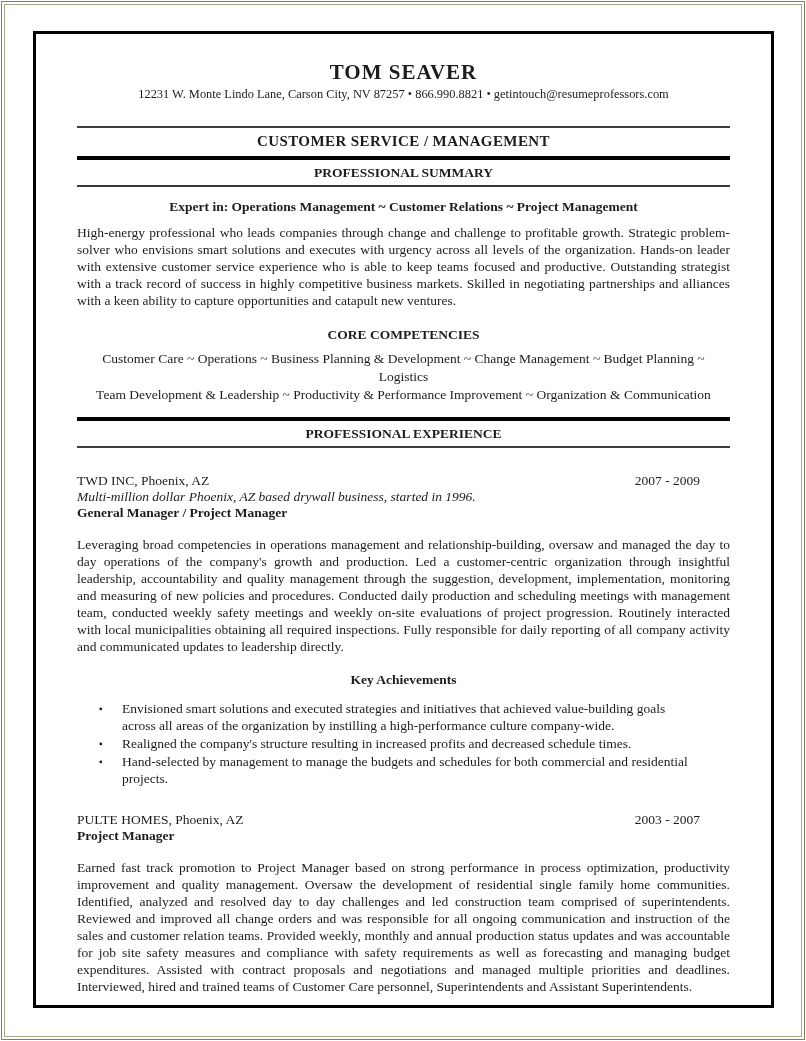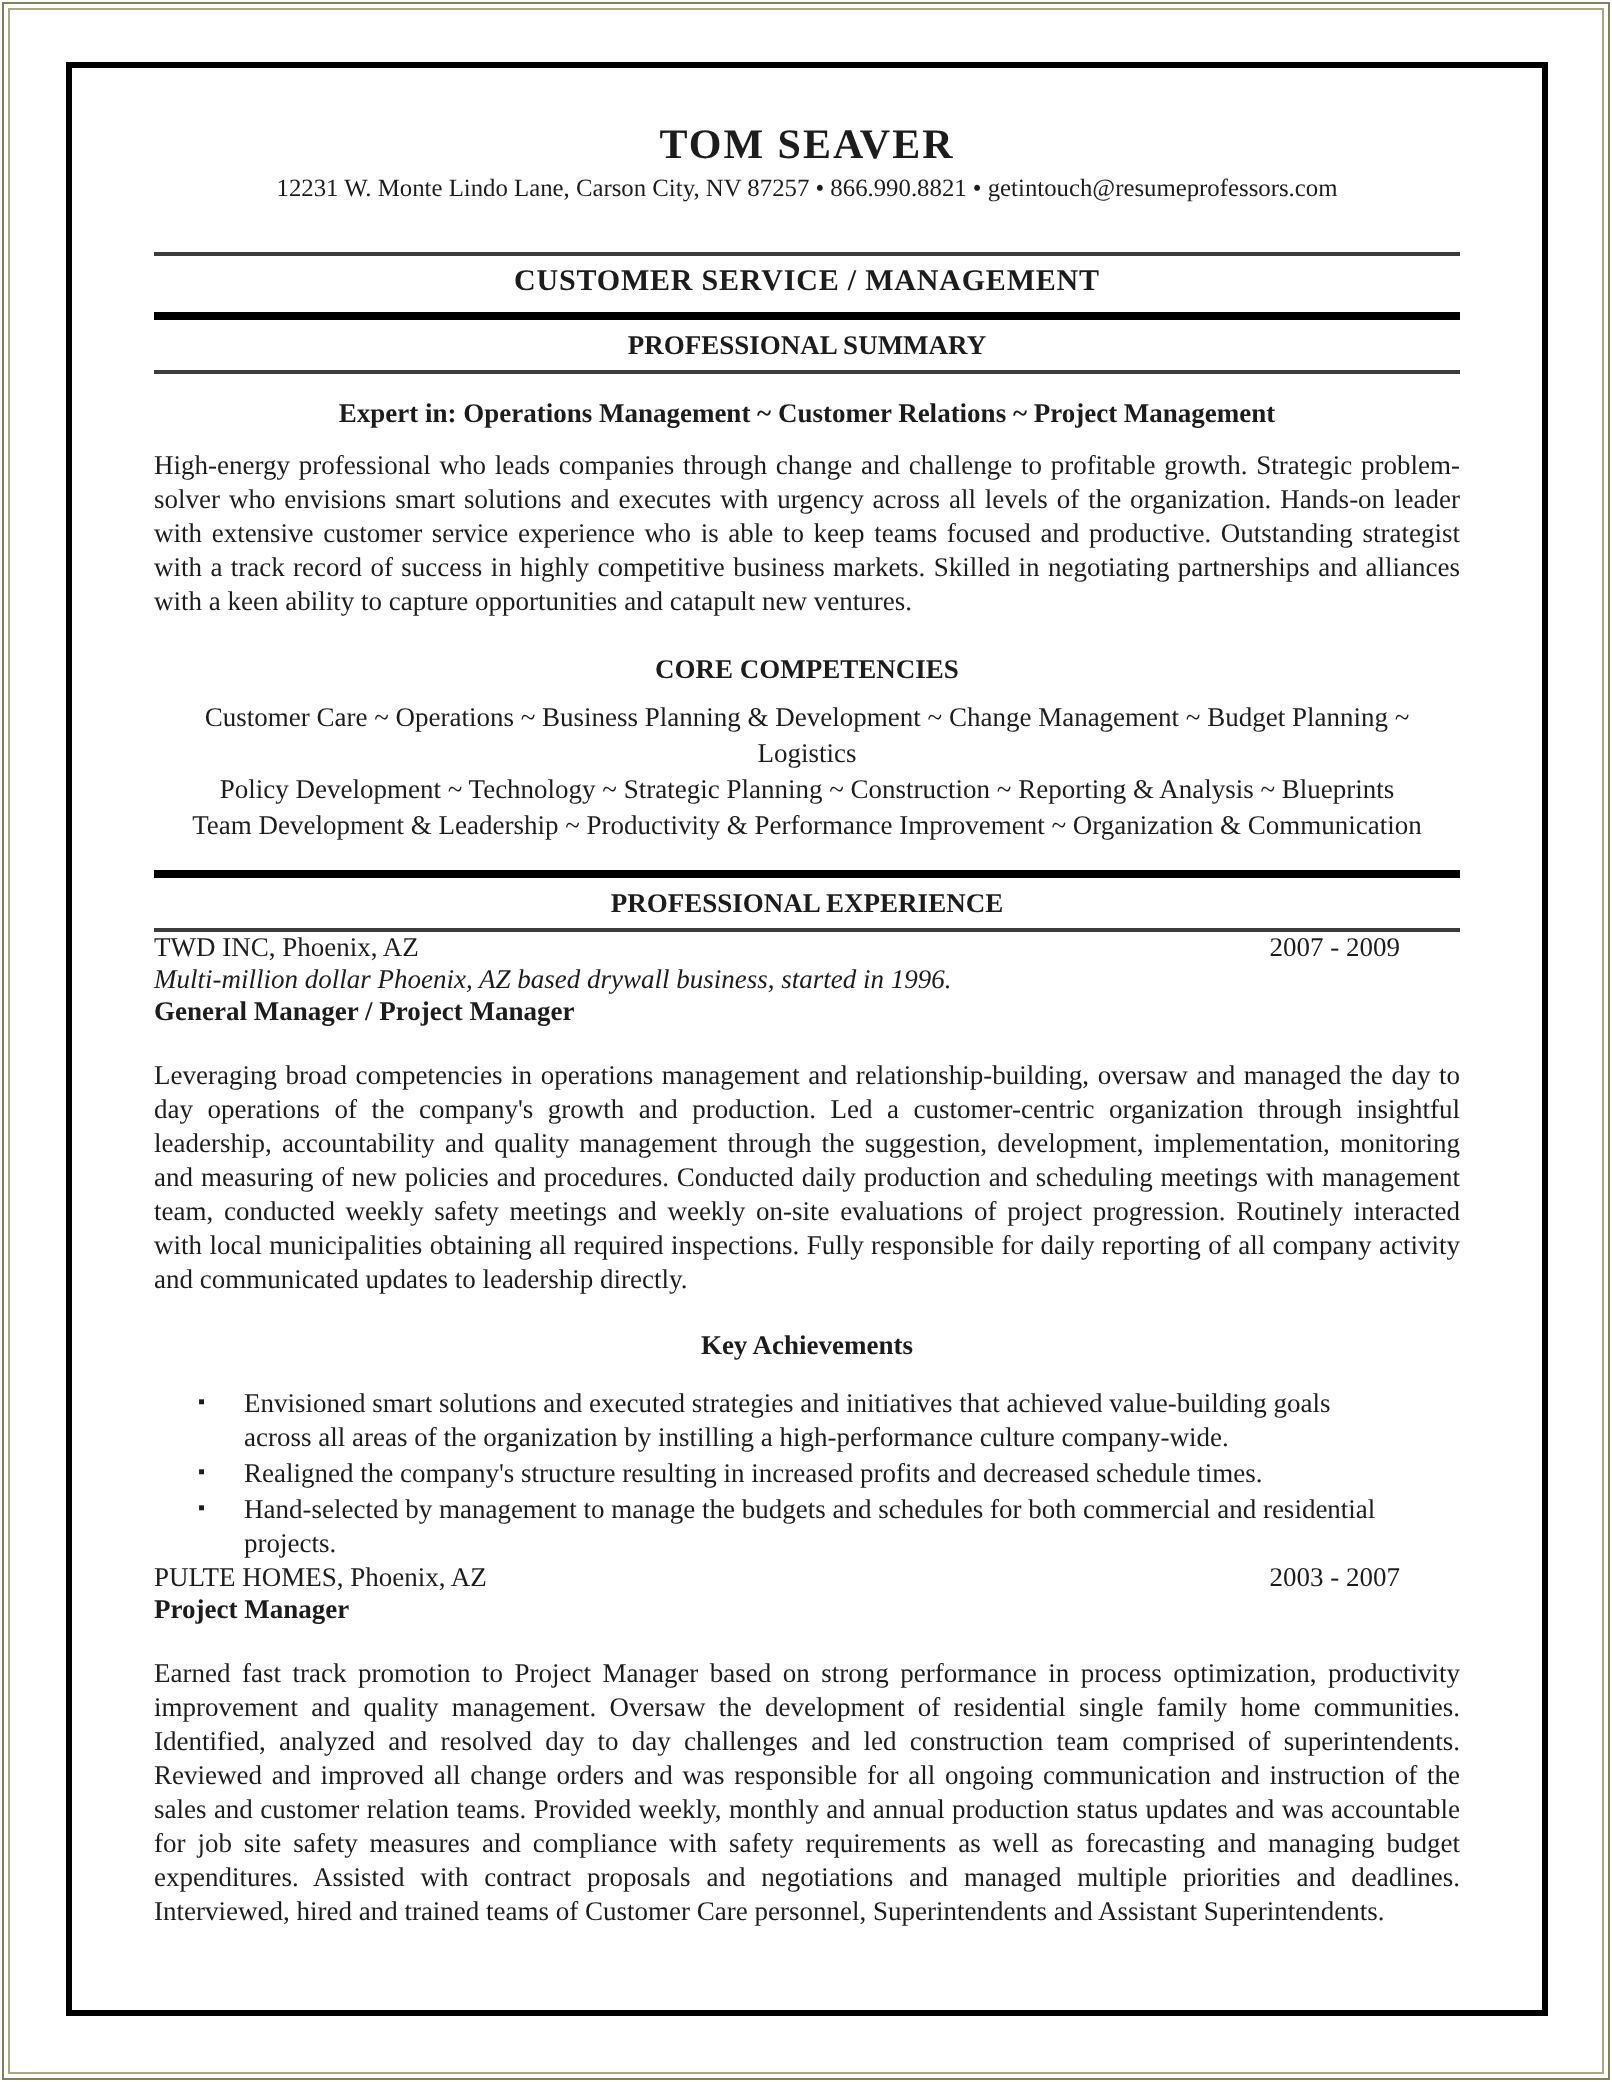--- a/index.html
+++ b/index.html
@@ -46,21 +46,21 @@
   .ruled { border-bottom: 2px solid #3c3c3c; }
 
   .expert-line { text-align: center; font-weight: bold; margin-top: 11px; }
   .para { text-align: justify; margin-top: 9px; }
 
   .comp-title { margin-top: 13px; }
   .comp-lines { text-align: center; line-height: 18px; margin-top: 3px; }
 
   .bar-2 { margin-top: 13px; }
 
-  .job { }
+  .job { margin-top: 25px; }
   .job-2 { }
   .job-head { display: flex; justify-content: space-between; line-height: 16px; }
   .job-dates { padding-right: 30px; white-space: nowrap; }
   .job-blurb { font-style: italic; line-height: 16px; }
   .job-role { font-weight: bold; line-height: 16px; }
   .job-para { text-align: justify; margin-top: 15px; }
 
   .achievements-title { font-weight: bold; margin-top: 16px; text-align: center; }
   ul.achievements { list-style: none; margin-top: 12px; padding-left: 45px; padding-right: 42px; }
   ul.achievements li { position: relative; line-height: 17px; margin-bottom: 1px; }
@@ -86,21 +86,20 @@
 
       <div class="bar"></div>
       <div class="section-heading ruled">PROFESSIONAL SUMMARY</div>
 
       <div class="expert-line">Expert in: Operations Management ~ Customer Relations ~ Project Management</div>
       <div class="para">High-energy professional who leads companies through change and challenge to profitable growth. Strategic problem-solver who envisions smart solutions and executes with urgency across all levels of the organization. Hands-on leader with extensive customer service experience who is able to keep teams focused and productive. Outstanding strategist with a track record of success in highly competitive business markets. Skilled in negotiating partnerships and alliances with a keen ability to capture opportunities and catapult new ventures.</div>
 
       <div class="section-heading comp-title">CORE COMPETENCIES</div>
       <div class="comp-lines">
         <div>Customer Care ~ Operations ~ Business Planning &amp; Development ~ Change Management ~ Budget Planning ~ Logistics</div>
-        <div>Policy Development ~ Technology ~ Strategic Planning ~ Construction ~ Reporting &amp; Analysis ~ Blueprints</div>
         <div>Team Development &amp; Leadership ~ Productivity &amp; Performance Improvement ~ Organization &amp; Communication</div>
       </div>
 
       <div class="bar bar-2"></div>
       <div class="section-heading ruled">PROFESSIONAL EXPERIENCE</div>
 
       <div class="job">
         <div class="job-head">
           <span class="job-company">TWD INC, Phoenix, AZ</span>
           <span class="job-dates">2007 - 2009</span>

